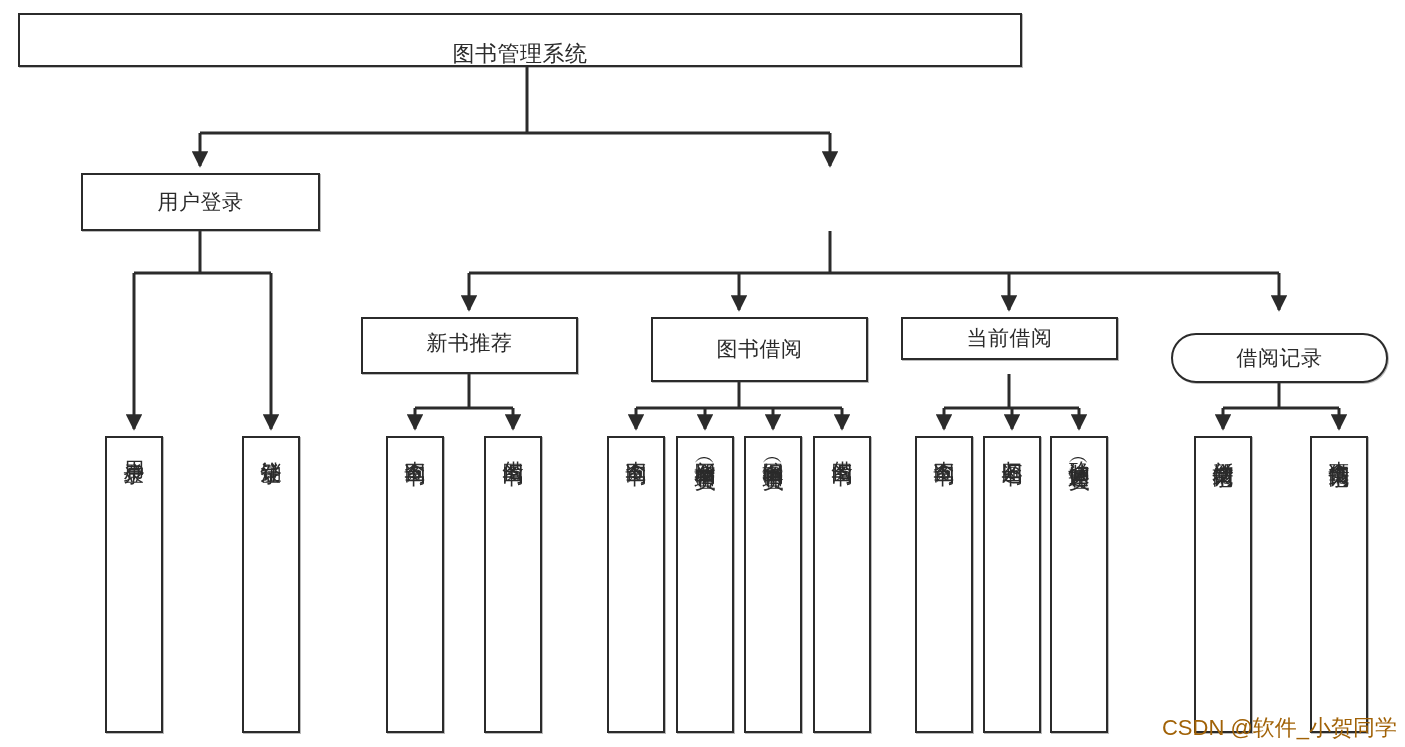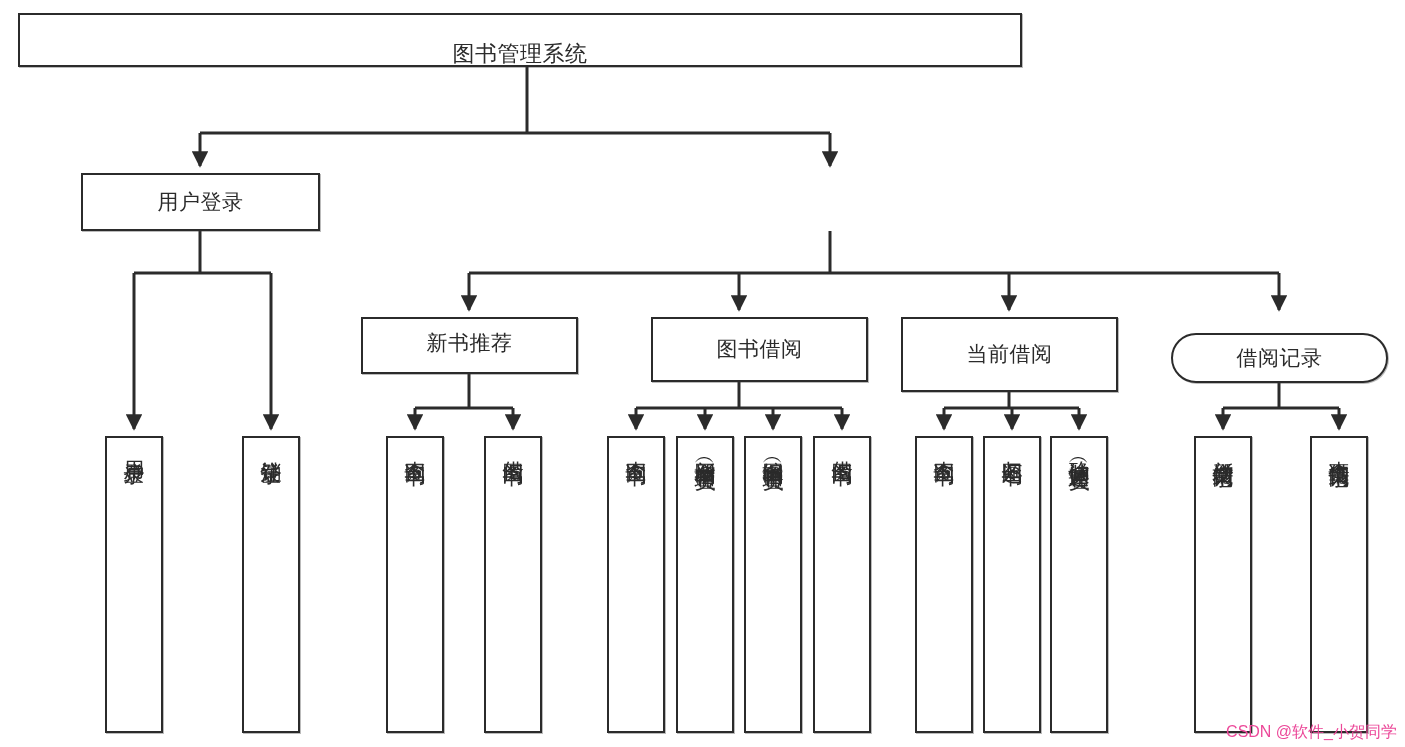--- a/index.html
+++ b/index.html
@@ -63,22 +63,22 @@
     text-orientation: upright;
     font-size: 21px;
     line-height: 1.05;
     letter-spacing: 1.5px;
     white-space: nowrap;
   }
   .watermark {
     position: absolute;
     right: 8px;
     bottom: 4px;
-    font-size: 16px;
-    color: #ec4899;
+    font-size: 22px;
+    color: #a16207;
     white-space: nowrap;
     user-select: none;
   }
 </style>
 </head>
 <body>
 
 <div id="diagram-root">
 
   <svg id="connector-layer" viewBox="0 0 1405 747" width="1405" height="747" xmlns="http://www.w3.org/2000/svg">
@@ -138,21 +138,21 @@
   <div class="node horiz" style="left:81px; top:173px; width:239px; height:58px;">
     <span class="node-label">用户登录</span>
   </div>
 
   <div class="node horiz" style="left:361px; top:317px; width:217px; height:57px;font-family:Liberation Mono, monospace;">
     <span class="node-label">新书推荐</span>
   </div>
   <div class="node horiz" style="left:631px; top:317px; width:217px; height:65px;margin-left:20px;">
     <span class="node-label">图书借阅</span>
   </div>
-  <div class="node horiz" style="left:901px; top:317px; width:217px; height:75px;">
+  <div class="node horiz" style="left:901px; top:317px; width:217px; height:43px;">
     <span class="node-label">当前借阅</span>
   </div>
   <div class="node horiz" style="left:1171px; top:333px; width:217px; height:50px;border-radius:26px;">
     <span class="node-label">借阅记录</span>
   </div>
 
   <div class="node vert" style="left:105px; top:436px; width:58px; height:297px;">
     <span class="node-label">用户登录</span>
   </div>
   <div class="node vert" style="left:242px; top:436px; width:58px; height:297px;">

